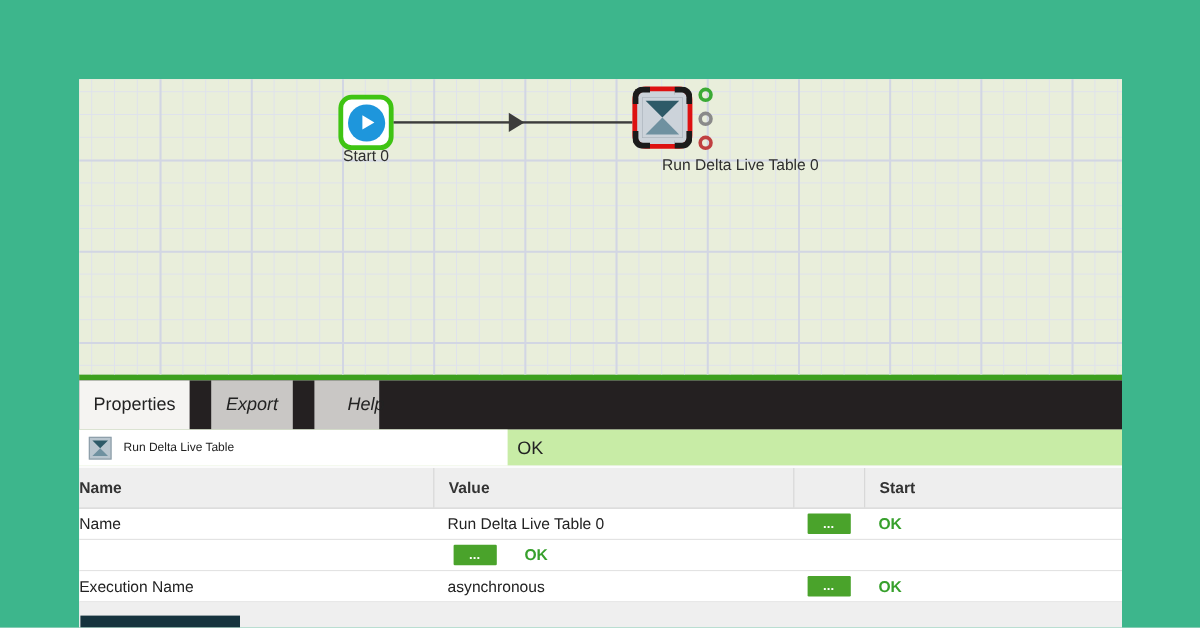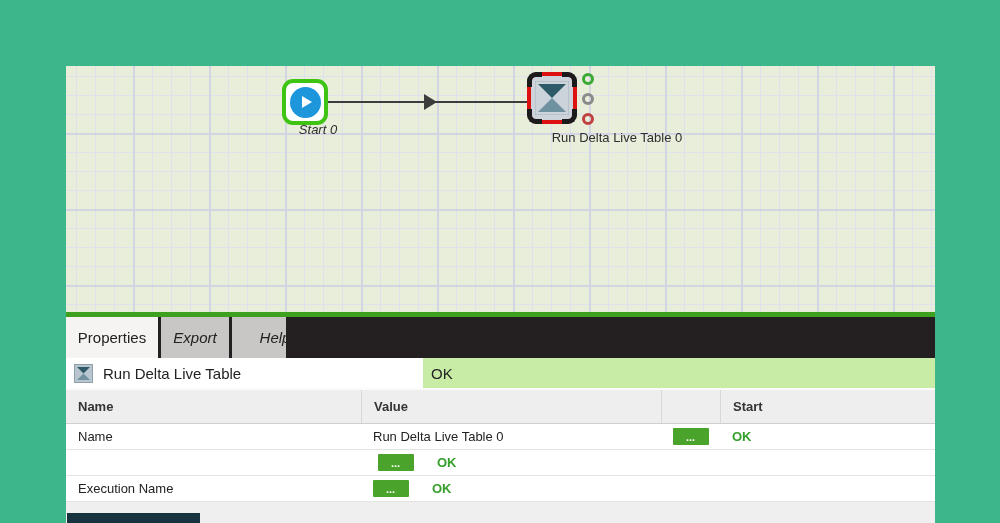--- a/index.html
+++ b/index.html
@@ -54,41 +54,41 @@
   .port.green { left:516px; top:7px;  border:3px solid #3aaa35; }
   .port.gray  { left:516px; top:27px; border:3px solid #8a8a8a; }
   .port.red   { left:516px; top:47px; border:3px solid #c04040; }
 
   
   .green-strip { height:5px; background:#3da01e; flex:none; }
 
   
   .tabbar { height:41px; background:#242021; display:flex; flex:none; }
   .tab { height:100%; display:flex; align-items:center; justify-content:center;
-         font-size:15px; color:#222; cursor:default; margin-right:3px; }
+         font-size:15px; color:#222; cursor:default; margin-right:18px; }
   .tab.active { background:#f5f4f2; width:92px; }
   .tab.inactive { background:#c9c7c5;font-style:italic; }
   .tab.w-export { width:68px; }
   .tab.w-help { width:54px;padding-left:32px; }
 
   
   .summary { height:30px; display:flex; flex:none; background:#c8eca6; }
   .summary-left { width:357px; background:#fff; display:flex; align-items:center; padding-left:8px; }
-  .summary-title { font-size:15px; color:#222; margin-left:10px; }
+  .summary-title { font-size:10px; color:#222; margin-left:10px; }
   .summary-status { display:flex; align-items:center; padding-left:8px; font-size:15px; color:#222; }
   .mini-icon { width:19px; height:19px; background:#b9c6cf; border:1px solid #8fa0ab;
                display:flex; align-items:center; justify-content:center; }
 
   
   .gap { height:2px; background:#fbfbfb; flex:none; }
   .thead { height:34px; background:#eeeeee; border-bottom:1px solid #cfcfcf;
            display:flex; align-items:center; font-size:13px; font-weight:bold; color:#333; flex:none; }
   .trow { height:26px; background:#fff; border-bottom:1px solid #e3e3e3;
           display:flex; align-items:center; font-size:13px; color:#222; flex:none; }
-  .col-name   { width:295px; padding-left:12px; }
+  .col-name   { width:295px; }
   .col-value  { width:300px; padding-left:12px; }
   .col-btn    { width:59px; display:flex; justify-content:center; }
   .col-status { flex:1; padding-left:12px; }
   .thead .col-value, .thead .col-btn, .thead .col-status { border-left:1px solid #d8d8d8; align-self:stretch; display:flex; align-items:center; }
   .thead .col-btn { justify-content:center; }
   .dots-btn { width:36px; height:17px; background:#4aa32b; border:none; border-radius:1px;
               color:#fff; font-size:11px; font-weight:bold; line-height:10px; cursor:pointer; }
   .status-ok { color:#37a02c; font-weight:bold; }
 
   .tfill { flex:1; background:#efefef; position:relative; }
@@ -99,21 +99,21 @@
 
 <div class="panel">
 
   <div class="canvas">
 
     <div class="start-node">
       <div class="play-circle">
         <div class="play-tri"></div>
       </div>
     </div>
-    <div class="node-label" style="left:252px; top:56px;font-style:italic;">Start 0</div>
+    <div class="node-label" style="left:239px; top:56px;">Start 0</div>
 
     <div class="edge-line"></div>
     <div class="edge-head"></div>
 
     <div class="dlt-node">
       <div class="corner tl"></div>
       <div class="corner tr"></div>
       <div class="corner bl"></div>
       <div class="corner br"></div>
       <svg width="34" height="34" viewBox="0 0 34 34">
@@ -169,20 +169,21 @@
   </div>
   <div class="trow">
     <div class="col-value"></div>
     <div class="col-btn">
         <button class="dots-btn">...</button>
       </div>
     <div class="col-status status-ok">OK</div>
   </div>
   <div class="trow">
     <div class="col-name">Execution Name</div>
+    <div class="col-value">asynchronous</div>
     <div class="col-btn">
         <button class="dots-btn">...</button>
       </div>
     <div class="col-status status-ok">OK</div>
   </div>
 
   <div class="tfill">
     <div class="dark-btn"></div>
   </div>
 

